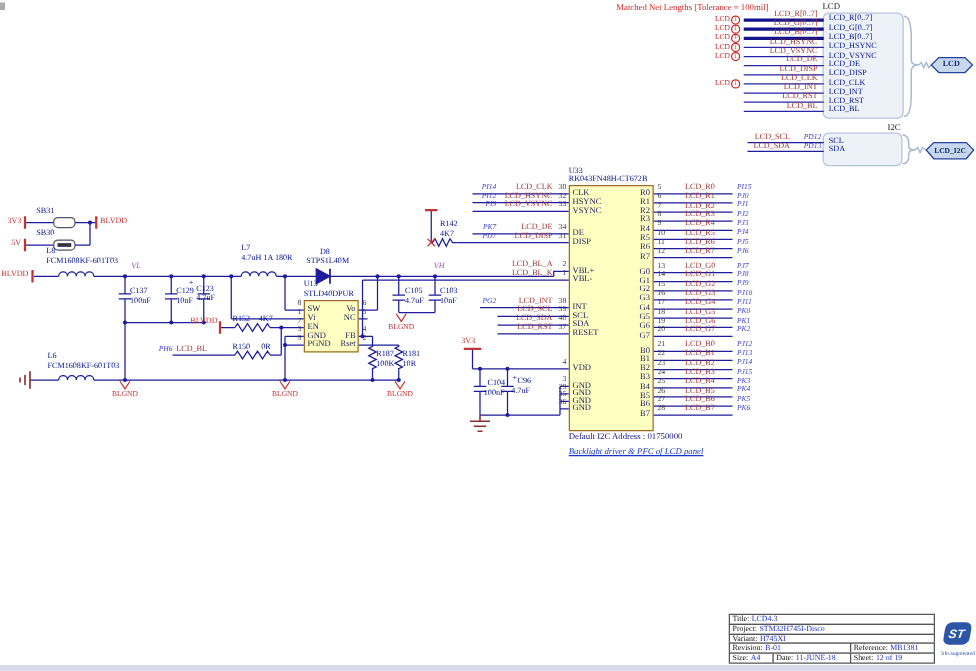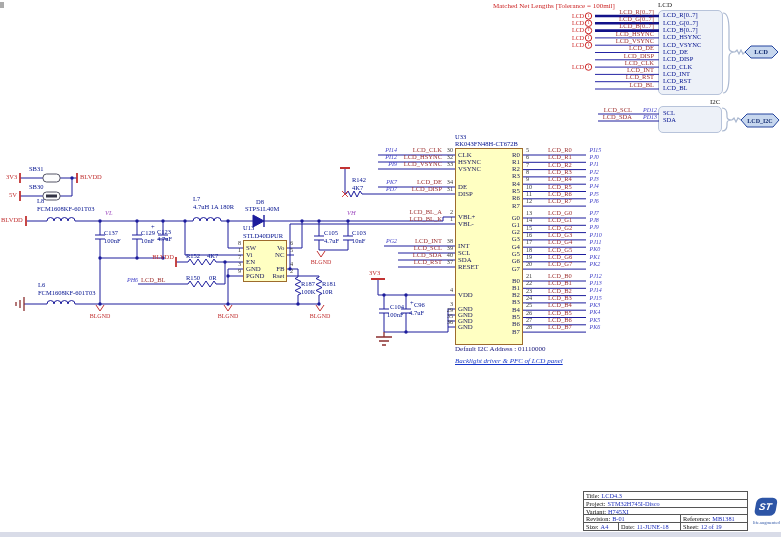--- a/index.html
+++ b/index.html
@@ -438,21 +438,21 @@
       <span class="lbl pwr" style="left: 80px; top: 173.5px;">BLVDD</span>
       <span class="lbl pwr" style="left: 1px; top: 216.5px;">BLVDD</span>
       <span class="lbl pwr anc-r" style="left: 174px; top: 253.5px;">BLVDD</span>
       <span class="lbl pwr" style="left: 369px; top: 269.5px;">3V3</span>
       <span class="lbl port anc-r" style="left: 138px; top: 276.5px;">PH6</span>
       <span class="lbl net" style="left: 141px; top: 276.5px;">LCD_BL</span>
       <span class="lbl gndc anc-c" style="left: 100px; top: 312.5px;">BLGND</span>
       <span class="lbl gndc anc-c" style="left: 228px; top: 312.5px;">BLGND</span>
       <span class="lbl gndc anc-c" style="left: 320px; top: 312.5px;">BLGND</span>
       <span class="lbl gndc anc-c" style="left: 321px; top: 258.5px;">BLGND</span>
-      <span class="lbl note" style="left: 455px; top: 345.5px;">Default I2C Address : 01110000</span>
+      <span class="lbl note" style="left: 455px; top: 345.5px;">Default I2C Address : 01750000</span>
       <span class="lbl blnote" style="left: 455px; top: 358px;">Backlight driver &amp; PFC of LCD panel</span>
     </div>
 
   <div class="tbcell" style="left:583px;top:491px;width:165px;height:9px">
     <span>Title:</span><span class="tbv">LCD4.3</span>
   </div>
   <div class="tbcell" style="left:583px;top:499px;width:165px;height:9px">
     <span>Project:</span><span class="tbv">STM32H745I-Disco</span>
   </div>
   <div class="tbcell" style="left:583px;top:507px;width:165px;height:8px">

